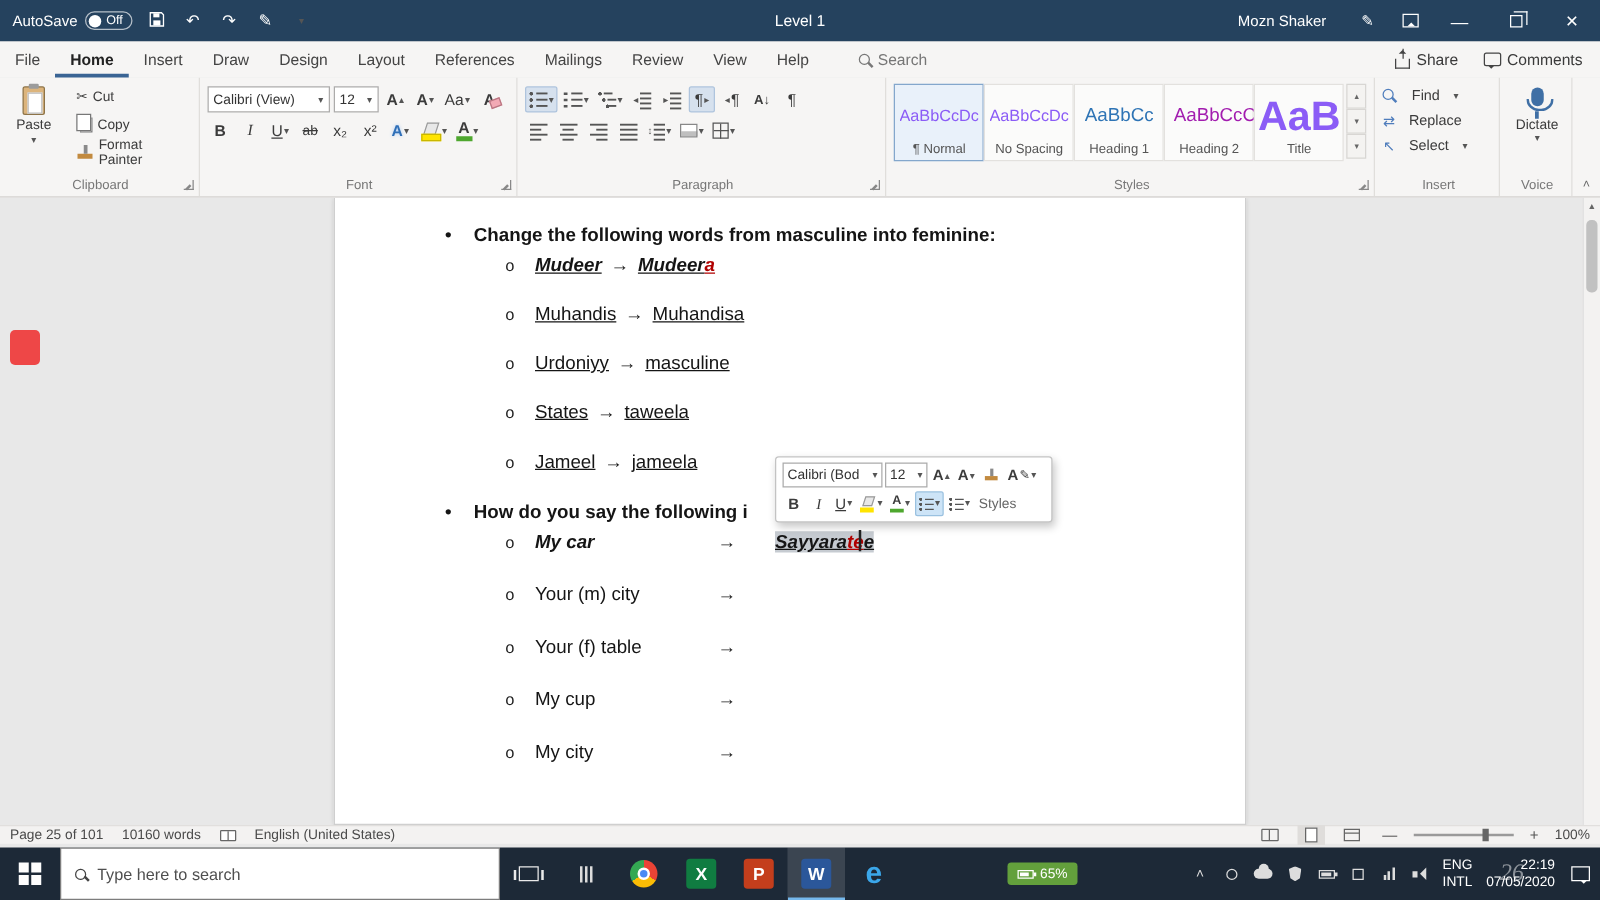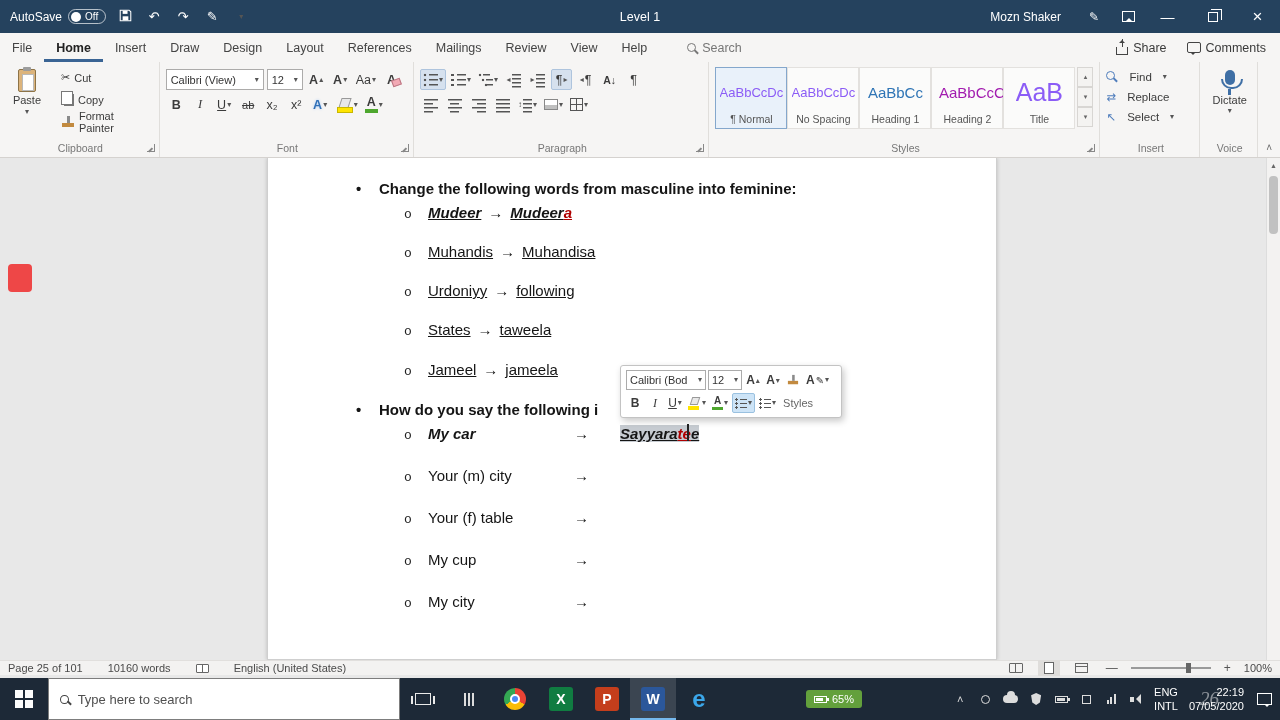--- a/index.html
+++ b/index.html
@@ -126,21 +126,21 @@
 .mb-combo{border:1px solid #ababab;background:#fff;display:flex;align-items:center;justify-content:space-between;gap:3px;padding:1px 3px;height:20px;white-space:nowrap;overflow:hidden;}
 .mb-btn{min-width:18px;height:20px;display:flex;align-items:center;justify-content:center;gap:1px;padding:0 2px;font-size:12px;color:#3b3b3b;}
 .mb-btn.on{background:#cde4f7;border:1px solid #9ac1e0;border-radius:2px;}
 .mb-hl{width:13px;height:13px;position:relative;}
 .mb-hl::before{content:"";position:absolute;left:3px;top:0;width:6px;height:6px;background:#e8e8e8;border:1px solid #999;transform:skewX(-18deg);}
 .mb-hl::after{content:"";position:absolute;left:0;bottom:0;width:11px;height:3.5px;background:#ffe400;}
 .mb-ul{width:12px;height:12px;background-repeat:no-repeat;background-image:radial-gradient(circle at 1.5px 1.5px,#555 1.1px,transparent 1.3px),radial-gradient(circle at 1.5px 1.5px,#555 1.1px,transparent 1.3px),radial-gradient(circle at 1.5px 1.5px,#555 1.1px,transparent 1.3px),linear-gradient(#555,#555),linear-gradient(#555,#555),linear-gradient(#555,#555);background-size:3px 3px,3px 3px,3px 3px,7px 1.2px,7px 1.2px,7px 1.2px;background-position:0 1px,0 5px,0 9px,4.5px 1.5px,4.5px 5.5px,4.5px 9.5px;}
 .mb-styles{color:#666;display:flex;align-items:center;gap:3px;padding:0 3px;}
 
 
-.statusbar{position:absolute;top:660px;left:0;width:1280px;height:15px;background:#f3f2f1;border-top:1px solid #e1dfdd;display:flex;align-items:center;font-size:11px;color:#4a4a4a;padding:0 8px;gap:25px;z-index:25;}
+.statusbar{position:absolute;top:660px;left:0;width:1280px;height:15px;background:#f3f2f1;border-top:1px solid #e1dfdd;display:flex;align-items:center;font-size:11px;color:#4a4a4a;padding:0 8px;gap:15px;z-index:25;}
 .ic-book{width:13px;height:9px;border:1px solid #666;background:linear-gradient(#666,#666) center/1px 9px no-repeat,#fff;border-radius:1px;}
 .sb-right{margin-left:auto;display:flex;align-items:center;gap:11px;}
 .viewbtn{display:flex;align-items:center;justify-content:center;width:22px;height:16px;}
 .viewbtn.on{background:#dfdddb;}
 .ic-read{width:14px;height:10px;border:1px solid #666;border-radius:1px;background:linear-gradient(#666,#666) center/1px 10px no-repeat;}
 .ic-print{width:10px;height:12px;border:1px solid #666;background:#fff;}
 .ic-web{width:13px;height:10px;border:1px solid #666;background:linear-gradient(#666,#666) 0 2px/13px 1px no-repeat;}
 .zoom-track{width:80px;height:2px;background:#9a9a9a;position:relative;}
 .zoom-thumb{position:absolute;left:55px;top:-4px;width:5px;height:10px;background:#666;}
 .zbtn{font-size:12px;color:#555;padding:0 2px;}
@@ -416,21 +416,21 @@
       </div>
       <div class="stylecard">
         <span class="st-sample" style="font-size:15px;color:#2e74b5;">AaBbCc</span>
         <span class="st-name">Heading 1</span>
       </div>
       <div class="stylecard">
         <span class="st-sample" style="font-size:15px;color:#a21caf;margin-left:9px;">AaBbCcC</span>
         <span class="st-name">Heading 2</span>
       </div>
       <div class="stylecard">
-        <span class="st-sample" style="font-size:25px;">AaB</span>
+        <span class="st-sample" style="font-size:33px;font-weight:bold;">AaB</span>
         <span class="st-name">Title</span>
       </div>
       <div class="st-scroll">
         <span>▴</span>
         <span>▾</span>
         <span>▾</span>
       </div>
     </div>
     <div class="rlabel">Styles</div>
     <span class="launcher"></span>
@@ -475,21 +475,21 @@
       <span class="blt">•</span><span>Change the following words from masculine into feminine:</span>
     </div>
 
     <div class="doc-line" style="top:46px">
       <span class="ob">o</span><span class="u bi">Mudeer</span><span class="arrow">→</span><span class="u bi">Mudeer</span><span class="u bi red">a</span>
     </div>
     <div class="doc-line" style="top:85px">
       <span class="ob">o</span><span class="u">Muhandis</span><span class="arrow">→</span><span class="u">Muhandisa</span>
     </div>
     <div class="doc-line" style="top:124px">
-      <span class="ob">o</span><span class="u">Urdoniyy</span><span class="arrow">→</span><span class="u">following</span>
+      <span class="ob">o</span><span class="u">Urdoniyy</span><span class="arrow">→</span><span class="u">masculine</span>
     </div>
     <div class="doc-line" style="top:163px">
       <span class="ob">o</span><span class="u">States</span><span class="arrow">→</span><span class="u">taweela</span>
     </div>
     <div class="doc-line" style="top:203px">
       <span class="ob">o</span><span class="u">Jameel</span><span class="arrow">→</span><span class="u">jameela</span>
     </div>
 
     <div class="doc-heading" style="top:243px">
       <span class="blt">•</span><span>How do you say the following i</span>

